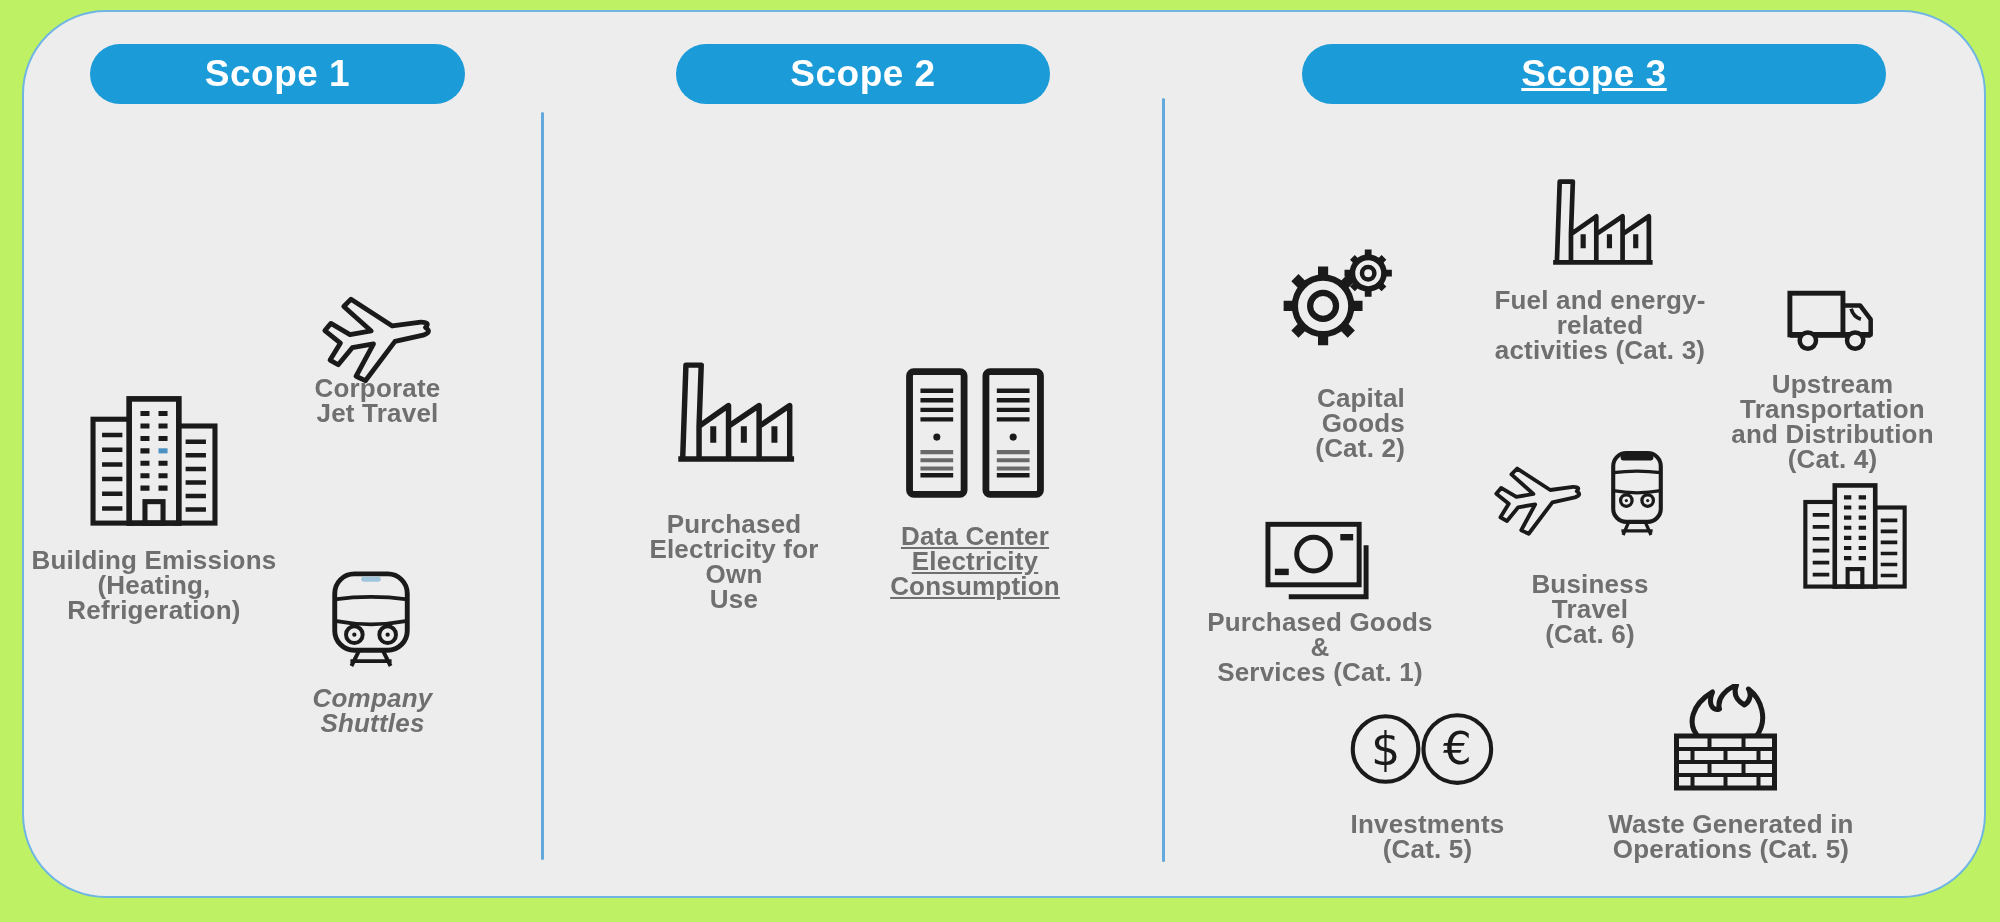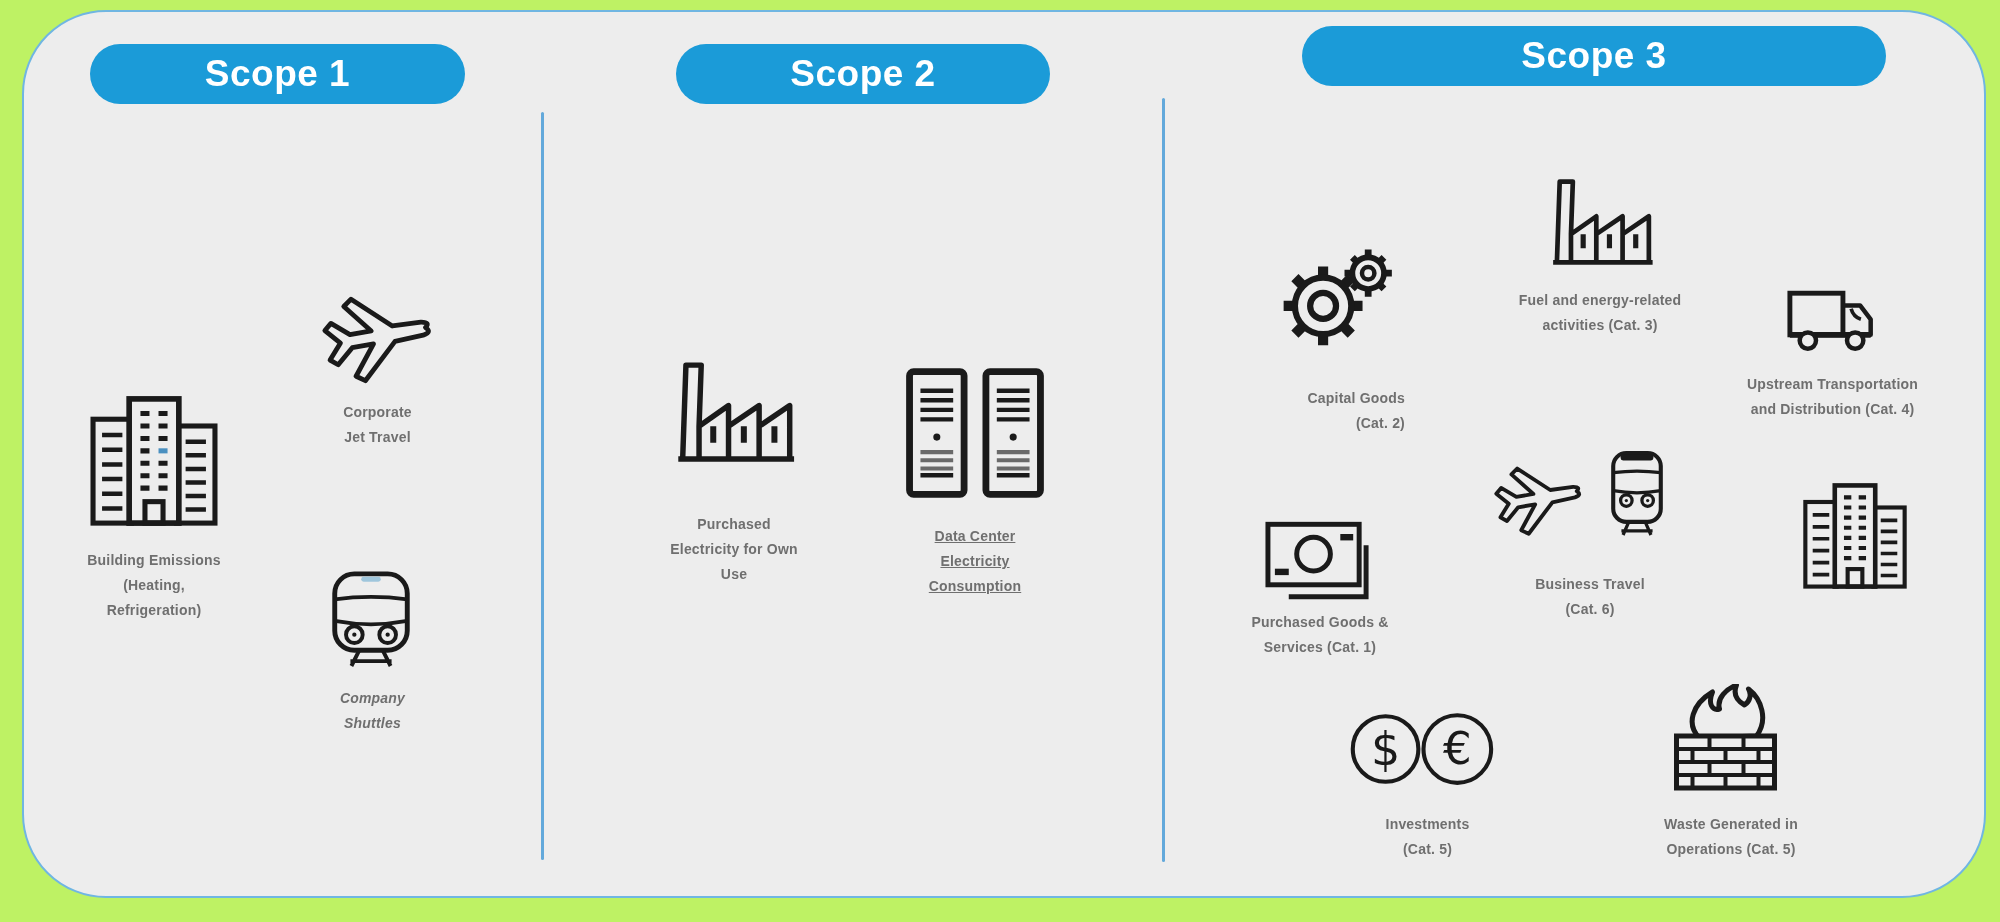--- a/index.html
+++ b/index.html
@@ -5,32 +5,32 @@
   html,body{margin:0;padding:0;background:#ffffff;}
   .page{position:relative;width:2000px;height:922px;background:#bef264;overflow:hidden;
         font-family:"Liberation Sans", sans-serif;}
   .panel{position:absolute;left:22px;top:10px;width:1960px;height:884px;
          border:2px solid #70B6E2;border-radius:84px;background:#EDEDED;}
   .pill{position:absolute;height:60px;border-radius:31px;display:flex;align-items:center;justify-content:center;
         font-weight:800;font-size:37px;letter-spacing:0.5px;}
   .divider{position:absolute;width:3px;border-radius:2px;}
   .icon-box{position:absolute;display:flex;align-items:center;justify-content:center;}
   .icon-box svg{width:100%;height:100%;}
-  .label{position:absolute;text-align:center;font-size:14px;line-height:25px;font-weight:600;
+  .label{position:absolute;text-align:center;font-size:26px;line-height:25px;font-weight:600;
          letter-spacing:0.2px;white-space:pre-line;}
 </style>
 </head>
 <body>
 
 <div class="page">
   <div class="panel" style="background: rgb(237, 237, 237); border-color: rgb(112, 182, 226);"></div>
 
   <div class="pill" style="left: 90px; top: 44px; width: 375px; background: rgb(27, 155, 216); color: rgb(255, 255, 255);">Scope 1</div>
   <div class="pill" style="left: 676px; top: 44px; width: 374px; background: rgb(27, 155, 216); color: rgb(255, 255, 255);">Scope 2</div>
-  <div class="pill" style="left: 1302px; top: 26px; width: 584px; background: rgb(27, 155, 216); color: rgb(255, 255, 255);">Scope 3</div>
+  <div class="pill" style="left: 1302px; top: 44px; width: 584px; background: rgb(27, 155, 216); color: rgb(255, 255, 255); text-decoration: underline;">Scope 3</div>
 
   <div class="divider" style="left: 541px; top: 112px; height: 748px; background: rgb(99, 169, 219);"></div>
   <div class="divider" style="left: 1162px; top: 98px; height: 764px; background: rgb(99, 169, 219);"></div>
 
   <div class="icon-box" style="left:84px;top:394px;width:140px;height:134px;">
     <svg viewBox="0 0 124 118">
       <g fill="none" stroke="#1a1a1a" stroke-width="4.5">
         <rect x="8" y="22" width="34" height="92"></rect>
         <rect x="82" y="28" width="34" height="86"></rect>
       </g>
@@ -46,21 +46,21 @@
 (Heating,
 Refrigeration)</div>
 
   <div class="icon-box" style="left:310px;top:276px;width:134px;height:120px;">
     <svg viewBox="0 0 100 100">
       <g transform="rotate(-10 50 50)">
         <path d="M91 50 C94 48 94 46 88 45 L64 44 L34 16 L27 21 L46 45 L28 45 L14 33 L8 38 L19 50.5 L8 63 L14 68 L28 56 L46 56 L27 80 L34 85 L64 57 L88 56 C94 55 94 53 91 50 Z" fill="#ededed" stroke="#1a1a1a" stroke-width="4" stroke-linejoin="round"></path>
       </g>
     </svg>
   </div>
-  <div class="label" style="left: 295px; top: 400px; width: 165px; color: rgb(111, 111, 111); text-align: center;">Corporate
+  <div class="label" style="left: 295px; top: 376px; width: 165px; color: rgb(111, 111, 111); text-align: center;">Corporate
 Jet Travel</div>
 
   <div class="icon-box" style="left:322px;top:556px;width:98px;height:122px;">
     <svg viewBox="0 0 100 104">
       <path d="M38 86 L30 102 M62 86 L70 102 M29 97 H71" stroke="#1a1a1a" stroke-width="4" fill="none"></path>
       <rect x="13" y="8" width="74" height="78" rx="20" fill="#ededed" stroke="#1a1a1a" stroke-width="5"></rect>
       <rect x="40" y="11" width="20" height="5" rx="2.5" fill="#9FC6DC"></rect>
       <path d="M13 34 Q50 29 87 34" fill="none" stroke="#1a1a1a" stroke-width="4"></path>
       <path d="M13 56 Q50 63 87 56" fill="none" stroke="#1a1a1a" stroke-width="4"></path>
       <circle cx="33" cy="70" r="8.5" fill="none" stroke="#1a1a1a" stroke-width="4"></circle>

